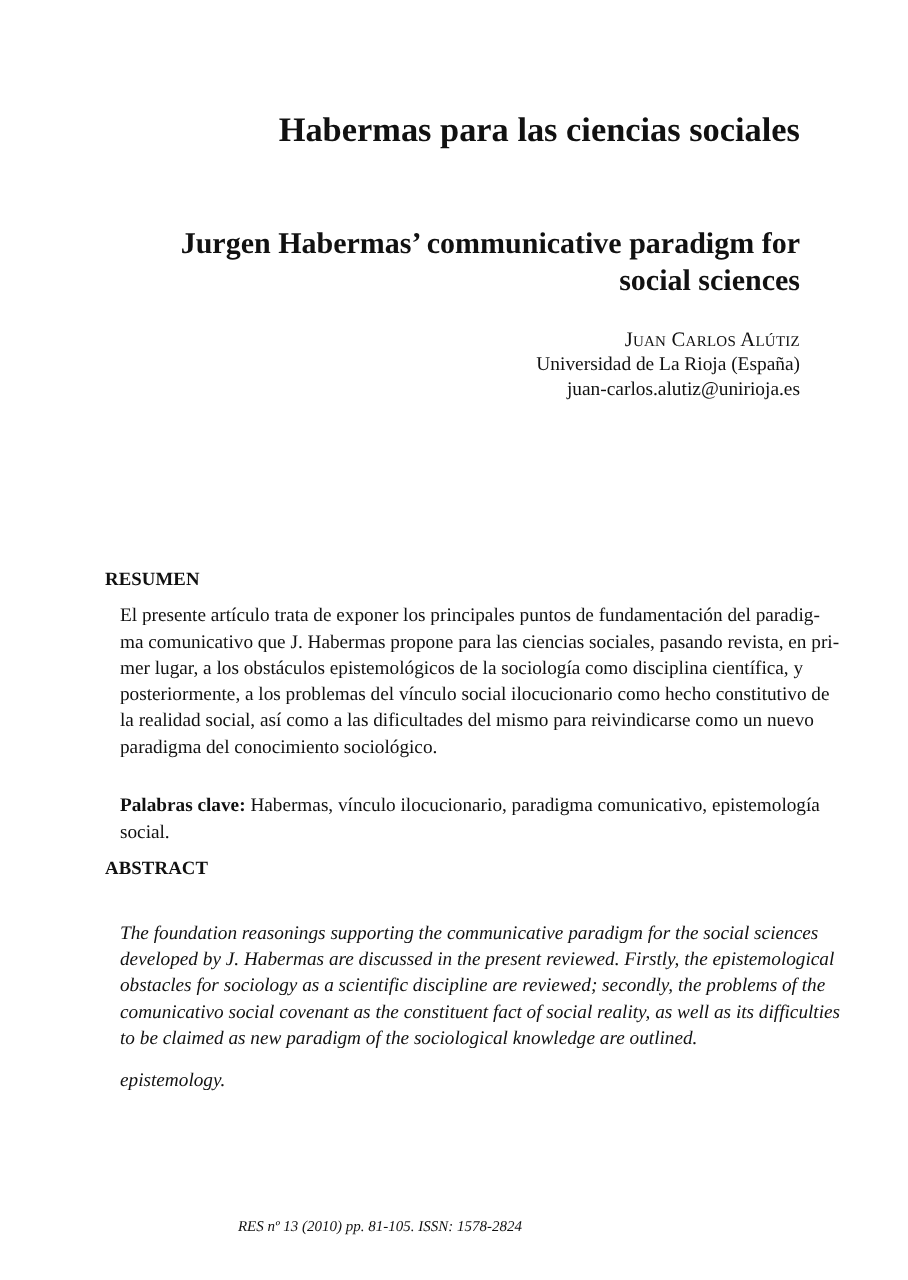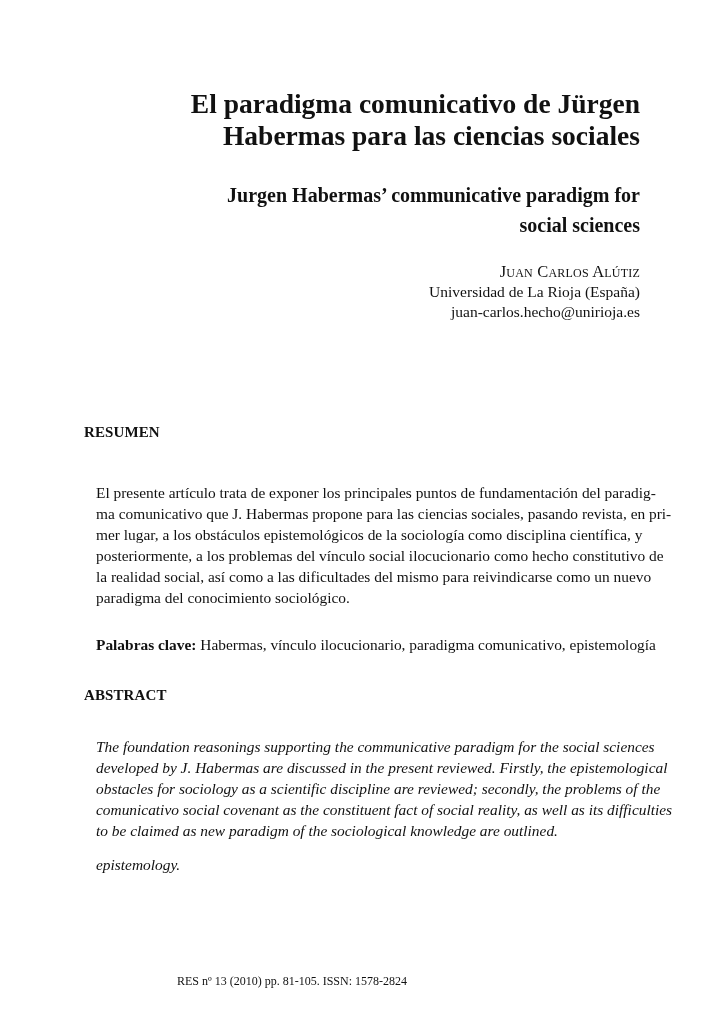--- a/index.html
+++ b/index.html
@@ -27,21 +27,21 @@
       text-align: right;
       font-weight: bold;
     }
     .title-es {
       top: 88px;
       font-size: 27.5px;
       line-height: 32px;
     }
     .title-en {
       top: 180px;
-      font-size: 20px;
+      font-size: 24px;
       line-height: 30px;
     }
     .author-block {
       position: absolute;
       right: 86px;
       top: 262px;
       text-align: right;
       font-size: 15.5px;
       line-height: 20px;
     }
@@ -73,66 +73,67 @@
       white-space: nowrap;
     }
     .para .line.last {
       text-align-last: left;
     }
     .italic { font-style: italic; }
     .bold { font-weight: bold; }
     .footer {
       position: absolute;
       top: 974px;
-      left: 0;
+      left: 12px;
       width: 584px;
       text-align: center;
       font-size: 12px;
       line-height: 14px;
+      font-style: italic;
     }
   </style>
 </head>
 <body>
 
 <div class="page">
 
   <div class="title-block title-es">
-    <div>El paradigma comunicativo de Jürgen</div>
     <div>Habermas para las ciencias sociales</div>
   </div>
 
   <div class="title-block title-en">
     <div>Jurgen Habermas’ communicative paradigm for</div>
     <div>social sciences</div>
   </div>
 
   <div class="author-block">
     <div class="author-name">Juan Carlos Alútiz</div>
     <div>Universidad de La Rioja (España)</div>
-    <div>juan-carlos.hecho@unirioja.es</div>
+    <div>juan-carlos.alutiz@unirioja.es</div>
   </div>
 
-  <div class="section" style="top:422px;">
+  <div class="section" style="top:454px;">
     <div class="heading">RESUMEN</div>
   </div>
 
   <div class="section" style="top:470px;">
     <p class="para">
       <span class="line">El presente artículo trata de exponer los principales puntos de fundamentación del paradig-</span>
       <span class="line">ma comunicativo que J. Habermas propone para las ciencias sociales, pasando revista, en pri-</span>
       <span class="line">mer lugar, a los obstáculos epistemológicos de la sociología como disciplina científica, y</span>
       <span class="line">posteriormente, a los problemas del vínculo social ilocucionario como hecho constitutivo de</span>
       <span class="line">la realidad social, así como a las dificultades del mismo para reivindicarse como un nuevo</span>
       <span class="line last">paradigma del conocimiento sociológico.</span>
     </p>
   </div>
 
   <div class="section" style="top:622px;">
     <p class="para">
       <span class="line"><span class="bold">Palabras clave:</span><span> Habermas, vínculo ilocucionario, paradigma comunicativo, epistemología</span></span>
+      <span class="line last">social.</span>
     </p>
   </div>
 
   <div class="section" style="top:685px;">
     <div class="heading">ABSTRACT</div>
   </div>
 
   <div class="section italic" style="top:724px;">
     <p class="para">
       <span class="line">The foundation reasonings supporting the communicative paradigm for the social sciences</span>

